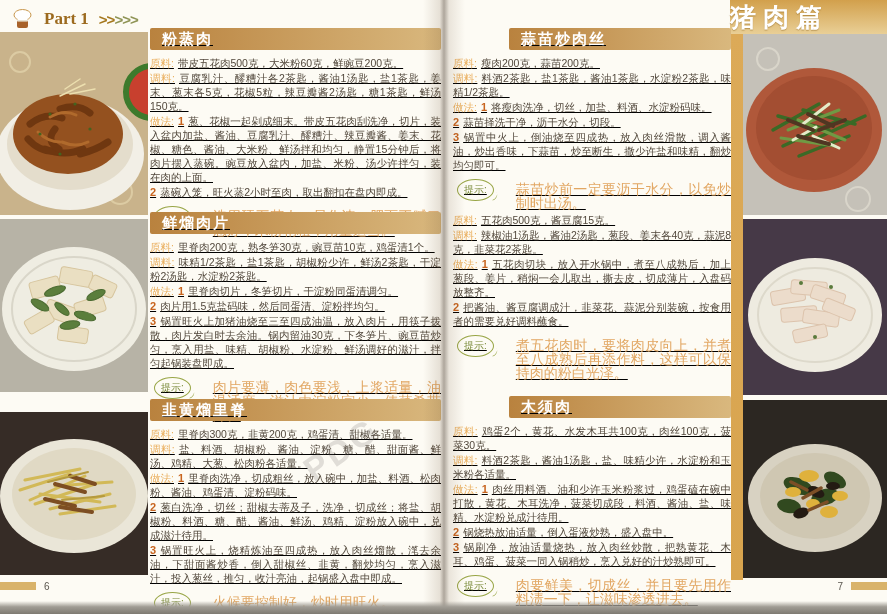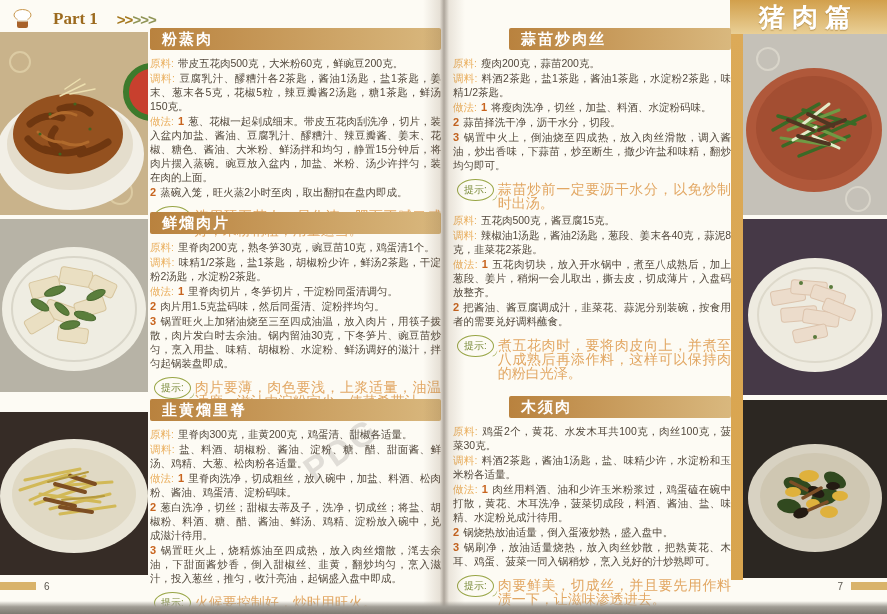--- a/index.html
+++ b/index.html
@@ -3,68 +3,68 @@
 <meta charset="utf-8">
 <style>
   html,body{margin:0;padding:0;}
   .book{position:relative;width:887px;height:614px;background:#efece4;overflow:hidden;
         font-family:"Liberation Sans",sans-serif;}
   .page{position:absolute;top:0;height:614px;background:#fdfbf4;}
   .page-left{left:0;width:443px;}
   .page-right{left:443px;width:444px;}
 
   
-  .page-header{position:absolute;left:10px;top:8px;display:flex;align-items:center;gap:19px;}
+  .page-header{position:absolute;left:10px;top:8px;display:flex;align-items:center;gap:10px;}
   .chef-icon{width:24px;height:22px;display:inline-block;}
   .part-label{font-family:"Liberation Serif",serif;font-weight:bold;font-size:17px;color:#9c6a1e;}
   .arrows{font-weight:bold;font-size:15px;letter-spacing:-1px;}
   .arrows .a1{color:#a5781e;}
   .arrows .a2{color:#8f9455;}
 
   
   .photo{position:absolute;overflow:hidden;}
   .photo svg{display:block;width:100%;height:100%;}
   .photoL1{left:0;top:32px;width:148px;height:183px;}
   .photoL2{left:0;top:219px;width:148px;height:173px;}
   .photoL3{left:0;top:412px;width:148px;height:163px;}
   .photoR1{left:300px;top:34px;width:144px;height:181px;}
   .photoR2{left:300px;top:219px;width:144px;height:176px;}
   .photoR3{left:300px;top:400px;width:144px;height:178px;}
 
   
-  .recipe{position:absolute;}
+  .recipe{position:absolute;text-decoration:underline;}
   .recipeL1{left:150px;top:28px;width:291px;}
   .recipeL2{left:150px;top:212px;width:291px;}
   .recipeL3{left:150px;top:399px;width:291px;}
   .recipeR1{left:10px;top:28px;width:278px;}
   .recipeR2{left:10px;top:213px;width:278px;}
   .recipeR3{left:10px;top:396px;width:278px;}
 
   .bar{height:22px;line-height:22px;padding-left:12px;margin-bottom:6px;border-radius:2px;
        background:linear-gradient(90deg,#b9823e,#d9b87e);color:#fff;font-weight:bold;
        font-size:15px;letter-spacing:2px;}
   .page-right .bar{margin-left:56px;}
 
   .line,.step{margin:0 0 1px 0;font-size:10.5px;line-height:14px;color:#52483c;text-align:justify;}
   .lbl{color:#eaaf5e;margin-right:4px;margin-top:31px;}
   .method{counter-reset:s;}
   .n{counter-increment:s;font-weight:bold;color:#c8641e;margin-right:4px;font-size:11px;}
   .n::before{content:counter(s);}
 
-  .tip{display:flex;gap:4px;margin:7px 0 0 4px;align-items:flex-start;}
+  .tip{display:flex;gap:22px;margin:7px 0 0 4px;align-items:flex-start;}
   .bubble{flex:0 0 auto;display:inline-block;border:1.5px solid #98a545;border-radius:50%;
           padding:3px 6px;color:#7c8c3c;font-size:10px;position:relative;background:#fdfbf4;}
   .bubble::after{content:"";position:absolute;right:-5px;bottom:0;width:7px;height:7px;
           border-bottom:1.5px solid #98a545;border-radius:0 0 8px 0;transform:rotate(-20deg);}
   .tip-text{color:#e2a763;font-size:14px;line-height:14px;padding-top:3px;text-align:justify;}
 
   
   .banner{position:absolute;left:287px;top:0;right:0;height:34px;
           background:linear-gradient(180deg,#d2a04c,#e9cf96);
-          display:flex;align-items:center;justify-content:center;box-sizing:border-box;}
+          display:flex;align-items:center;justify-content:flex-start;box-sizing:border-box;}
   .banner span{font-family:"Liberation Serif",serif;font-weight:bold;font-size:26px;color:#fff;
           letter-spacing:7px;text-shadow:0 1px 1px rgba(140,100,30,.5);}
   .strip{position:absolute;left:288px;top:30px;width:12px;height:550px;
           background:linear-gradient(180deg,#dcaa58,#d8a44e);}
 
   
   .pagenum{position:absolute;top:580px;height:16px;font-size:10px;color:#5a564e;}
   .pagenum .pn{position:relative;top:1px;}
   .pn-bar{display:inline-block;width:36px;height:8px;background:#d9b36a;vertical-align:middle;}
   .pagenum-left{left:0;}

